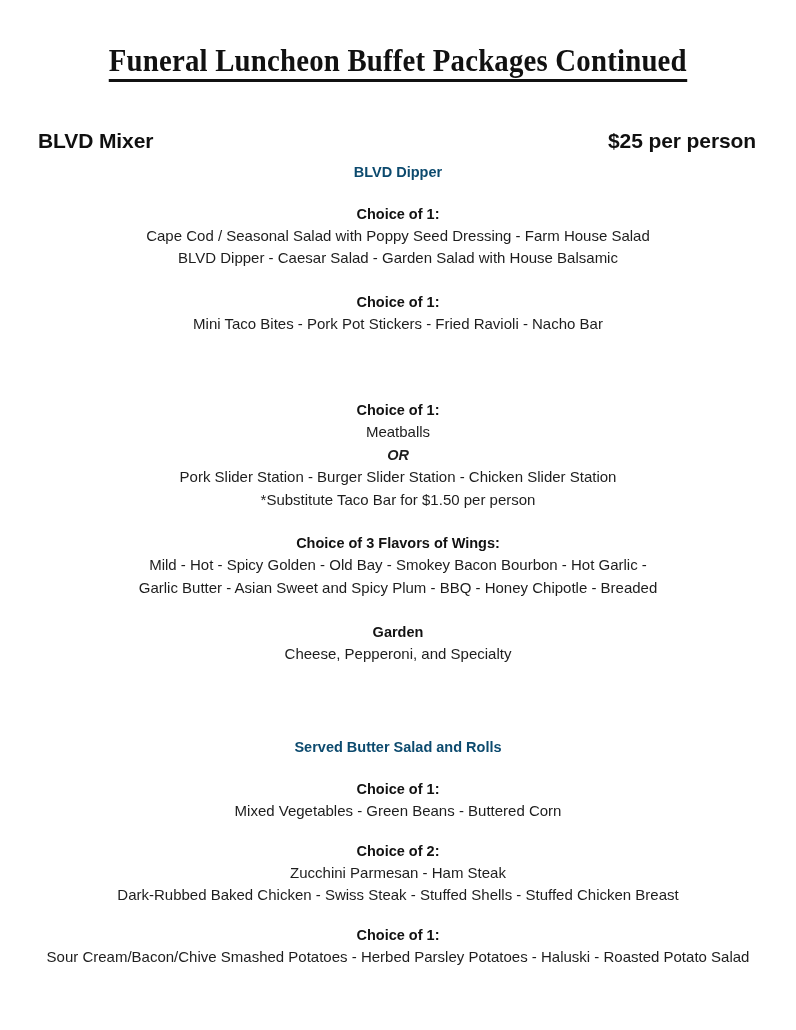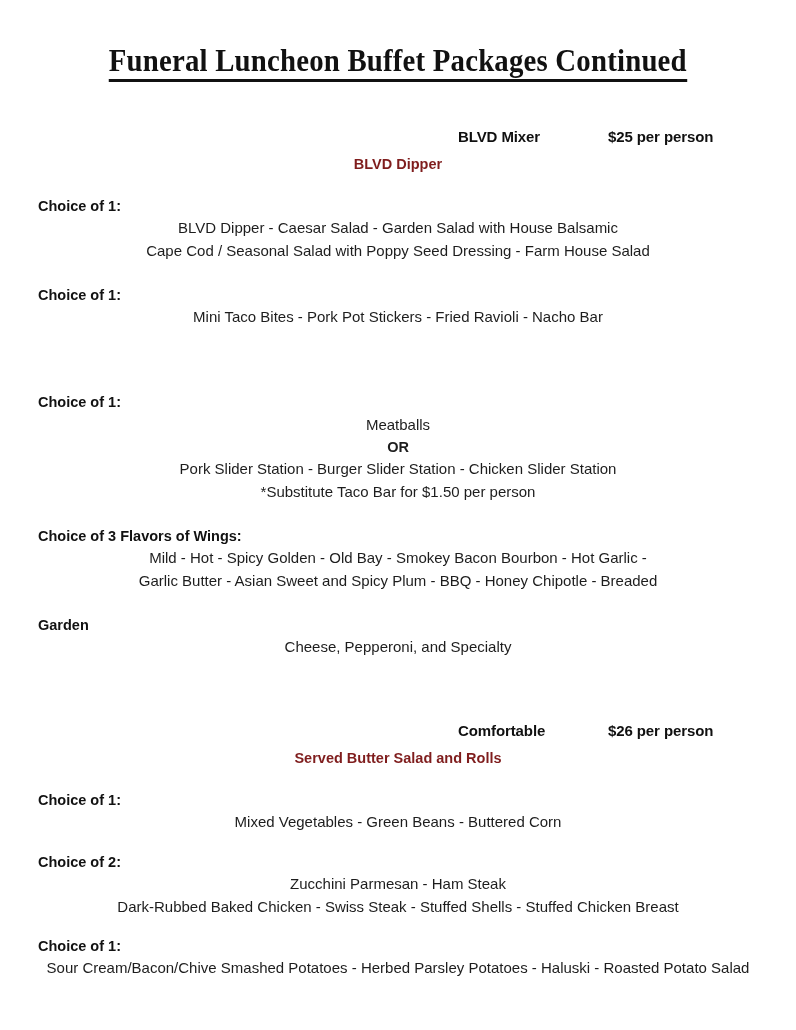--- a/index.html
+++ b/index.html
@@ -41,63 +41,64 @@
     transform: scaleX(0.93);
     transform-origin: center;
     border-bottom: 3px solid #111111;
     padding-bottom: 2px;
     white-space: nowrap;
   }
 
   
   .pkg-header {
     display: flex;
-    justify-content: flex-end;
+    justify-content: space-between;
     align-items: baseline;
     font-weight: bold;
-    font-size: 15px;
+    font-size: 21px;
     line-height: 1.25;
     color: #101010;
     letter-spacing: -0.1px;
   }
   .pkg-name {
     width: 150px;
     text-align: left;
   }
   .pkg-price {
     width: 150px;
     text-align: left;
   }
   .pkg-subtitle {
     text-align: center;
     font-weight: bold;
     font-size: 14.5px;
     line-height: 1.3;
     margin-top: 8px;
-    color: #7f1d1d;
+    color: #0c4a6e;
   }
 
   
   .choice-label {
-    text-align: left;
+    text-align: center;
     font-weight: bold;
     font-size: 14.5px;
     line-height: 1.45;
     color: #121212;
   }
   .choice-line {
     text-align: center;
     font-size: 15px;
     line-height: 1.52;
     color: #1d1d1d;
     font-weight: normal;
   }
   .choice-line.italic {
   }
   .choice-line.bold-italic {
+    font-style: italic;
     font-weight: bold;
     font-size: 14.5px;
   }
 
   
   .block { margin: 0; padding: 0; }
   .gap-18 { height: 18px; }
   .gap-22 { height: 22px; }
   .gap-46 { height: 46px; }
   .gap-64 { height: 64px; }
@@ -121,22 +122,22 @@
       <span class="pkg-name">BLVD Mixer</span>
       <span class="pkg-price">$25 per person</span>
     </div>
 
     <div class="pkg-subtitle">BLVD Dipper</div>
 
     <div class="gap-22"></div>
 
     <div class="block">
       <div class="choice-label">Choice of 1:</div>
+      <div class="choice-line">Cape Cod / Seasonal Salad with Poppy Seed Dressing  - Farm House Salad</div>
       <div class="choice-line">BLVD Dipper - Caesar Salad - Garden Salad with House Balsamic</div>
-      <div class="choice-line">Cape Cod / Seasonal Salad with Poppy Seed Dressing  - Farm House Salad</div>
     </div>
 
     <div class="gap-22"></div>
 
     <div class="block">
       <div class="choice-label">Choice of 1:</div>
       <div class="choice-line">Mini Taco Bites - Pork Pot Stickers - Fried Ravioli - Nacho Bar</div>
     </div>
 
     <div class="gap-64"></div>
@@ -164,24 +165,20 @@
       <div class="choice-line">Cheese, Pepperoni, and Specialty</div>
     </div>
 
   </div>
 
   <div class="gap-46"></div>
   <div class="gap-18"></div>
 
   <div class="section">
 
-    <div class="pkg-header">
-      <span class="pkg-name">Comfortable</span>
-      <span class="pkg-price">$26 per person</span>
-    </div>
 
     <div class="pkg-subtitle">Served Butter Salad and Rolls</div>
 
     <div class="gap-22"></div>
 
     <div class="block">
       <div class="choice-label">Choice of 1:</div>
       <div class="choice-line">Mixed Vegetables - Green Beans - Buttered Corn</div>
     </div>
 

